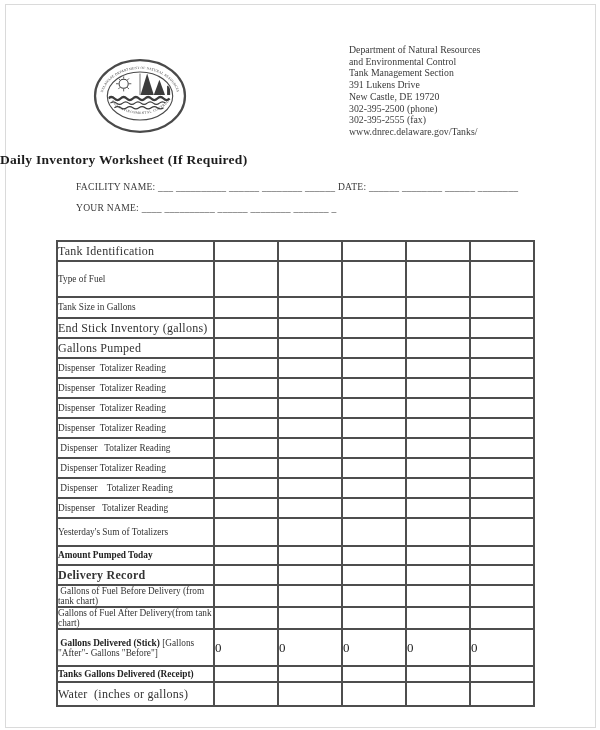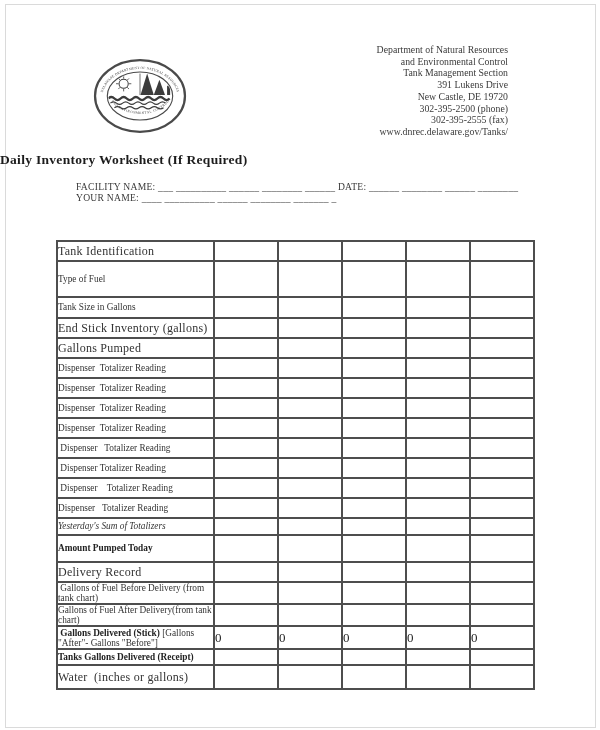--- a/index.html
+++ b/index.html
@@ -6,33 +6,33 @@
   .page {
     position:relative; width:600px; height:730px; background:#ffffff;
     font-family:"Liberation Serif", serif; color:#2e2e2e; overflow:hidden;
   }
   .page-border {
     position:absolute; left:5px; top:4px; right:4px; bottom:2px;
     border:1px solid #dadada; pointer-events:none;
   }
   .seal { position:absolute; left:93px; top:58px; width:94px; height:76px; }
   .address {
-    position:absolute; left:330px; top:44px; width:178px;
-    text-align:right; font-size:9.8px; line-height:11.7px; color:#3a3a3a;
+    position:absolute; left:349px; top:44px; width:178px;
+    text-align:left; font-size:9.8px; line-height:11.7px; color:#3a3a3a;
   }
   .title {
     position:absolute; top:152px; left:0; width:100%; text-align:left;
     font-weight:bold; font-size:13.5px; letter-spacing:0.3px; color:#1c1c1c;
   }
   .form-line {
     position:absolute; left:76px; font-size:9.6px; color:#3a3a3a;
     white-space:pre; letter-spacing:0.25px;
   }
   #facility-line { top:181px; }
-  #yourname-line { top:192px; }
+  #yourname-line { top:202px; }
   table.inv {
     position:absolute; left:56px; top:240px;
     border-collapse:collapse; table-layout:fixed;
     border:2px solid #4e4e4e;
   }
   table.inv td {
     border:2px solid #4e4e4e; padding:0; vertical-align:middle;
     background:#ffffff; overflow:hidden;
   }
   .label-cell { padding-left:4px; line-height:1.08; color:#333; }
@@ -216,37 +216,37 @@
           <td class="data-cell"></td>
         </tr>
         <tr style="height: 20px;">
           <td class="label-cell s-small"><span>Dispenser   Totalizer Reading</span></td>
           <td class="data-cell"></td>
           <td class="data-cell"></td>
           <td class="data-cell"></td>
           <td class="data-cell"></td>
           <td class="data-cell"></td>
         </tr>
-        <tr style="height: 17px; font-style: italic;">
+        <tr style="height: 28px;">
           <td class="label-cell s-small"><span>Yesterday's Sum of Totalizers</span></td>
           <td class="data-cell"></td>
           <td class="data-cell"></td>
           <td class="data-cell"></td>
           <td class="data-cell"></td>
           <td class="data-cell"></td>
         </tr>
-        <tr style="height: 27px;">
+        <tr style="height: 19px;">
           <td class="label-cell s-bold"><span>Amount Pumped Today</span></td>
           <td class="data-cell"></td>
           <td class="data-cell"></td>
           <td class="data-cell"></td>
           <td class="data-cell"></td>
           <td class="data-cell"></td>
         </tr>
-        <tr style="height: 20px;">
+        <tr style="height: 20px; font-weight: bold;">
           <td class="label-cell s-large"><span>Delivery Record</span></td>
           <td class="data-cell"></td>
           <td class="data-cell"></td>
           <td class="data-cell"></td>
           <td class="data-cell"></td>
           <td class="data-cell"></td>
         </tr>
         <tr style="height: 22px;">
           <td class="label-cell s-small"><span> Gallons of Fuel Before Delivery (from tank chart)</span></td>
           <td class="data-cell"></td>
@@ -256,21 +256,21 @@
           <td class="data-cell"></td>
         </tr>
         <tr style="height: 21px;">
           <td class="label-cell s-small"><span>Gallons of Fuel After Delivery(from tank chart)</span></td>
           <td class="data-cell"></td>
           <td class="data-cell"></td>
           <td class="data-cell"></td>
           <td class="data-cell"></td>
           <td class="data-cell"></td>
         </tr>
-        <tr style="height: 23px;">
+        <tr style="height: 37px;">
           <td class="label-cell s-boldmix"><span> Gallons Delivered (Stick)</span><span class="suffix"> [Gallons "After"- Gallons "Before"]</span></td>
           <td class="data-cell">0</td>
           <td class="data-cell">0</td>
           <td class="data-cell">0</td>
           <td class="data-cell">0</td>
           <td class="data-cell">0</td>
         </tr>
         <tr style="height: 16px;">
           <td class="label-cell s-bold"><span>Tanks Gallons Delivered (Receipt)</span></td>
           <td class="data-cell"></td>

